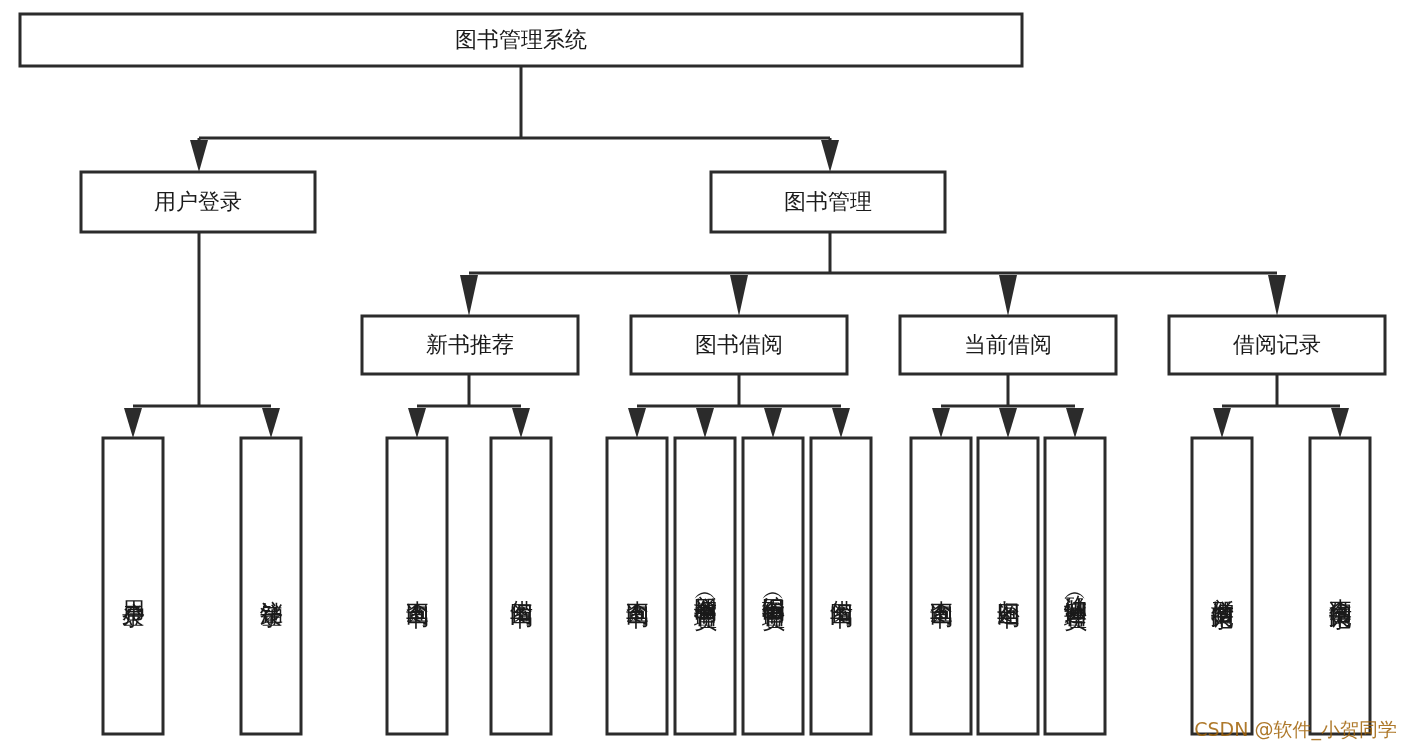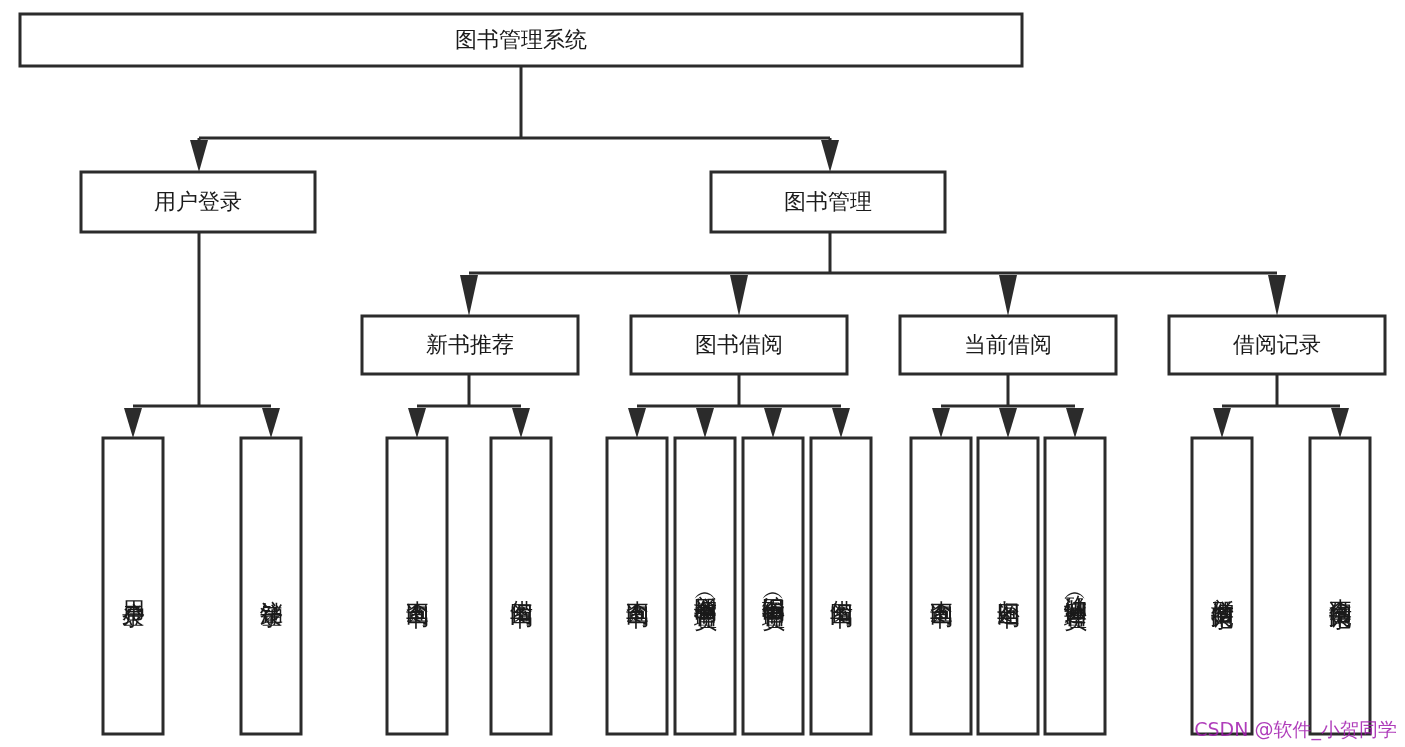--- a/index.html
+++ b/index.html
@@ -61,21 +61,21 @@
     justify-content: center;
     white-space: nowrap;
     pointer-events: none;
   }
   .watermark {
     position: absolute;
     right: 8px;
     bottom: 4px;
     font-family: "DejaVu Sans", "Liberation Sans", sans-serif;
     font-size: 19px;
-    color: #a21caf;
+    color: #a16207;
     opacity: 0.85;
     white-space: nowrap;
   }
 </style>
 </head>
 <body>
 
 <div id="diagram-root">
 
   <svg class="canvas" viewBox="0 0 1405 747" xmlns="http://www.w3.org/2000/svg">

